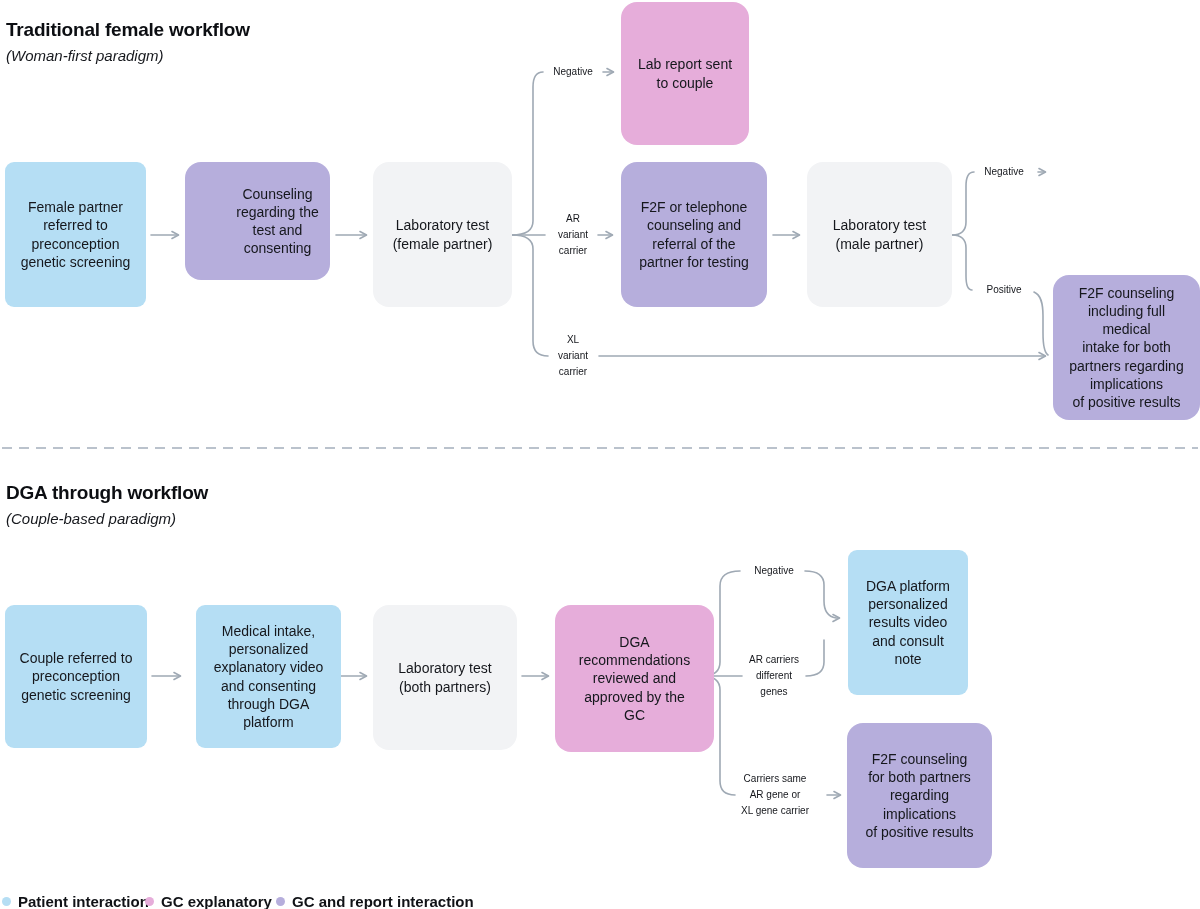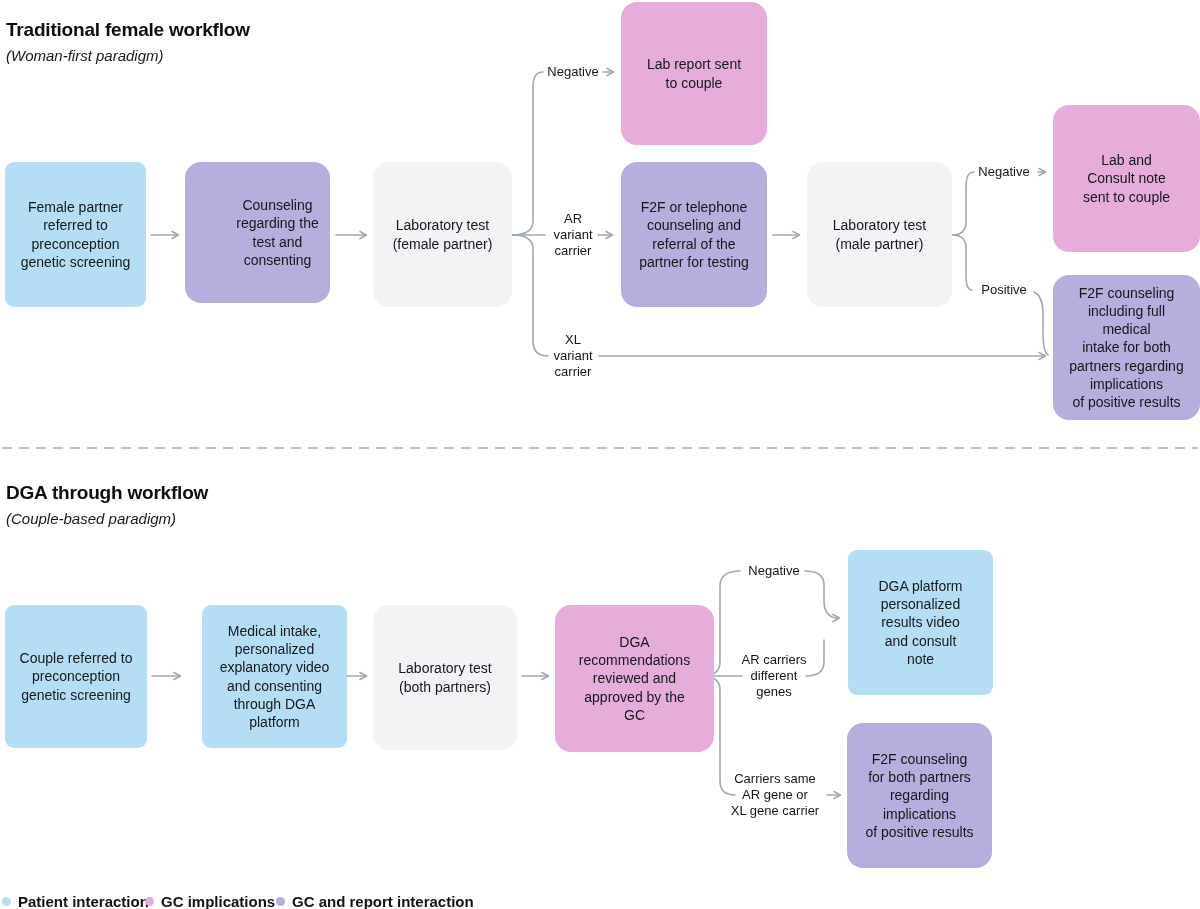--- a/index.html
+++ b/index.html
@@ -13,21 +13,21 @@
     display:flex;align-items:center;justify-content:center;text-align:center;
     font-size:14px;line-height:1.3;font-weight:500;color:#15171c;
     white-space:pre-line;padding:0 6px;
   }
   .c-patient{background:#B5DEF4;border-radius:9px;}
   .c-gc{background:#E6ADDA;}
   .c-gcp{background:#B6AEDC;}
   .c-neutral{background:#F2F3F5;}
   .edge-label{
     position:absolute;transform:translate(-50%,-50%);
-    font-size:13px;line-height:16px;font-weight:500;color:#15171c;
+    font-size:10px;line-height:16px;font-weight:500;color:#15171c;
     text-align:center;white-space:pre-line;
   }
   .section-header{position:absolute;left:6px;}
   .section-header h2{margin:0;font-size:19px;line-height:24px;font-weight:700;color:#0c0e12;letter-spacing:-0.2px;}
   .section-header p{margin:3px 0 0;font-size:15px;line-height:21px;font-style:italic;font-weight:500;color:#16181d;}
   .legend-item{
     position:absolute;display:flex;align-items:center;gap:7px;
     font-size:15px;font-weight:600;color:#101216;white-space:nowrap;
   }
   .dot{width:9px;height:9px;border-radius:50%;flex:0 0 auto;}
@@ -79,37 +79,34 @@
   </div>
   <div class="section-header" style="top:481px;">
     <h2>DGA through workflow</h2>
     <p>(Couple-based paradigm)</p>
   </div>
 
   <div class="node c-patient" style="left:5px;top:162px;width:141px;height:145px;">Female partner
 referred to
 preconception
 genetic screening</div>
-  <div class="node c-gcp" style="left:185px;top:162px;width:145px;height:141px;padding-left:46px;">Counseling
+  <div class="node c-gcp" style="left:185px;top:162px;width:145px;height:118px;padding-left:46px;">Counseling
 regarding the
 test and
 consenting</div>
   <div class="node c-neutral" style="left:373px;top:162px;width:139px;height:145px;">Laboratory test
 (female partner)</div>
-  <div class="node c-gc" style="left:621px;top:2px;width:146px;height:143px;">Lab report sent
+  <div class="node c-gc" style="left:621px;top:2px;width:128px;height:143px;">Lab report sent
 to couple</div>
   <div class="node c-gcp" style="left:621px;top:162px;width:146px;height:145px;">F2F or telephone
 counseling and
 referral of the
 partner for testing</div>
   <div class="node c-neutral" style="left:807px;top:162px;width:145px;height:145px;">Laboratory test
 (male partner)</div>
-  <div class="node c-gc" style="left:1053px;top:105px;width:147px;height:147px;">Lab and
-Consult note
-sent to couple</div>
   <div class="node c-gcp" style="left:1053px;top:275px;width:147px;height:145px;">F2F counseling
 including full
 medical
 intake for both
 partners regarding
 implications
 of positive results</div>
 
   <div class="edge-label" style="left:573px;top:72px;">Negative</div>
   <div class="edge-label" style="left:573px;top:235px;">AR
@@ -117,34 +114,34 @@
 carrier</div>
   <div class="edge-label" style="left:573px;top:356px;">XL
 variant
 carrier</div>
   <div class="edge-label" style="left:1004px;top:172px;">Negative</div>
   <div class="edge-label" style="left:1004px;top:290px;">Positive</div>
 
   <div class="node c-patient" style="left:5px;top:605px;width:142px;height:143px;">Couple referred to
 preconception
 genetic screening</div>
-  <div class="node c-patient" style="left:202px;top:605px;width:145px;height:143px;">Medical intake,
+  <div class="node c-patient" style="left:196px;top:605px;width:145px;height:143px;">Medical intake,
 personalized
 explanatory video
 and consenting
 through DGA
 platform</div>
   <div class="node c-neutral" style="left:373px;top:605px;width:144px;height:145px;">Laboratory test
 (both partners)</div>
   <div class="node c-gc" style="left:555px;top:605px;width:159px;height:147px;">DGA
 recommendations
 reviewed and
 approved by the
 GC</div>
-  <div class="node c-patient" style="left:848px;top:550px;width:145px;height:145px;">DGA platform
+  <div class="node c-patient" style="left:848px;top:550px;width:120px;height:145px;">DGA platform
 personalized
 results video
 and consult
 note</div>
   <div class="node c-gcp" style="left:847px;top:723px;width:145px;height:145px;">F2F counseling
 for both partners
 regarding
 implications
 of positive results</div>
 
@@ -155,20 +152,20 @@
   <div class="edge-label" style="left:775px;top:795px;">Carriers same
 AR gene or
 XL gene carrier</div>
 
   <div class="legend-item" style="left:2px;top:893px;">
     <span class="dot c-patient"></span>
     <span>Patient interaction</span>
   </div>
   <div class="legend-item" style="left:145px;top:893px;">
     <span class="dot c-gc"></span>
-    <span>GC implications</span>
+    <span>GC explanatory</span>
   </div>
   <div class="legend-item" style="left:276px;top:893px;">
     <span class="dot c-gcp"></span>
     <span>GC and report interaction</span>
   </div>
 
 </div>
 
 </body></html>

